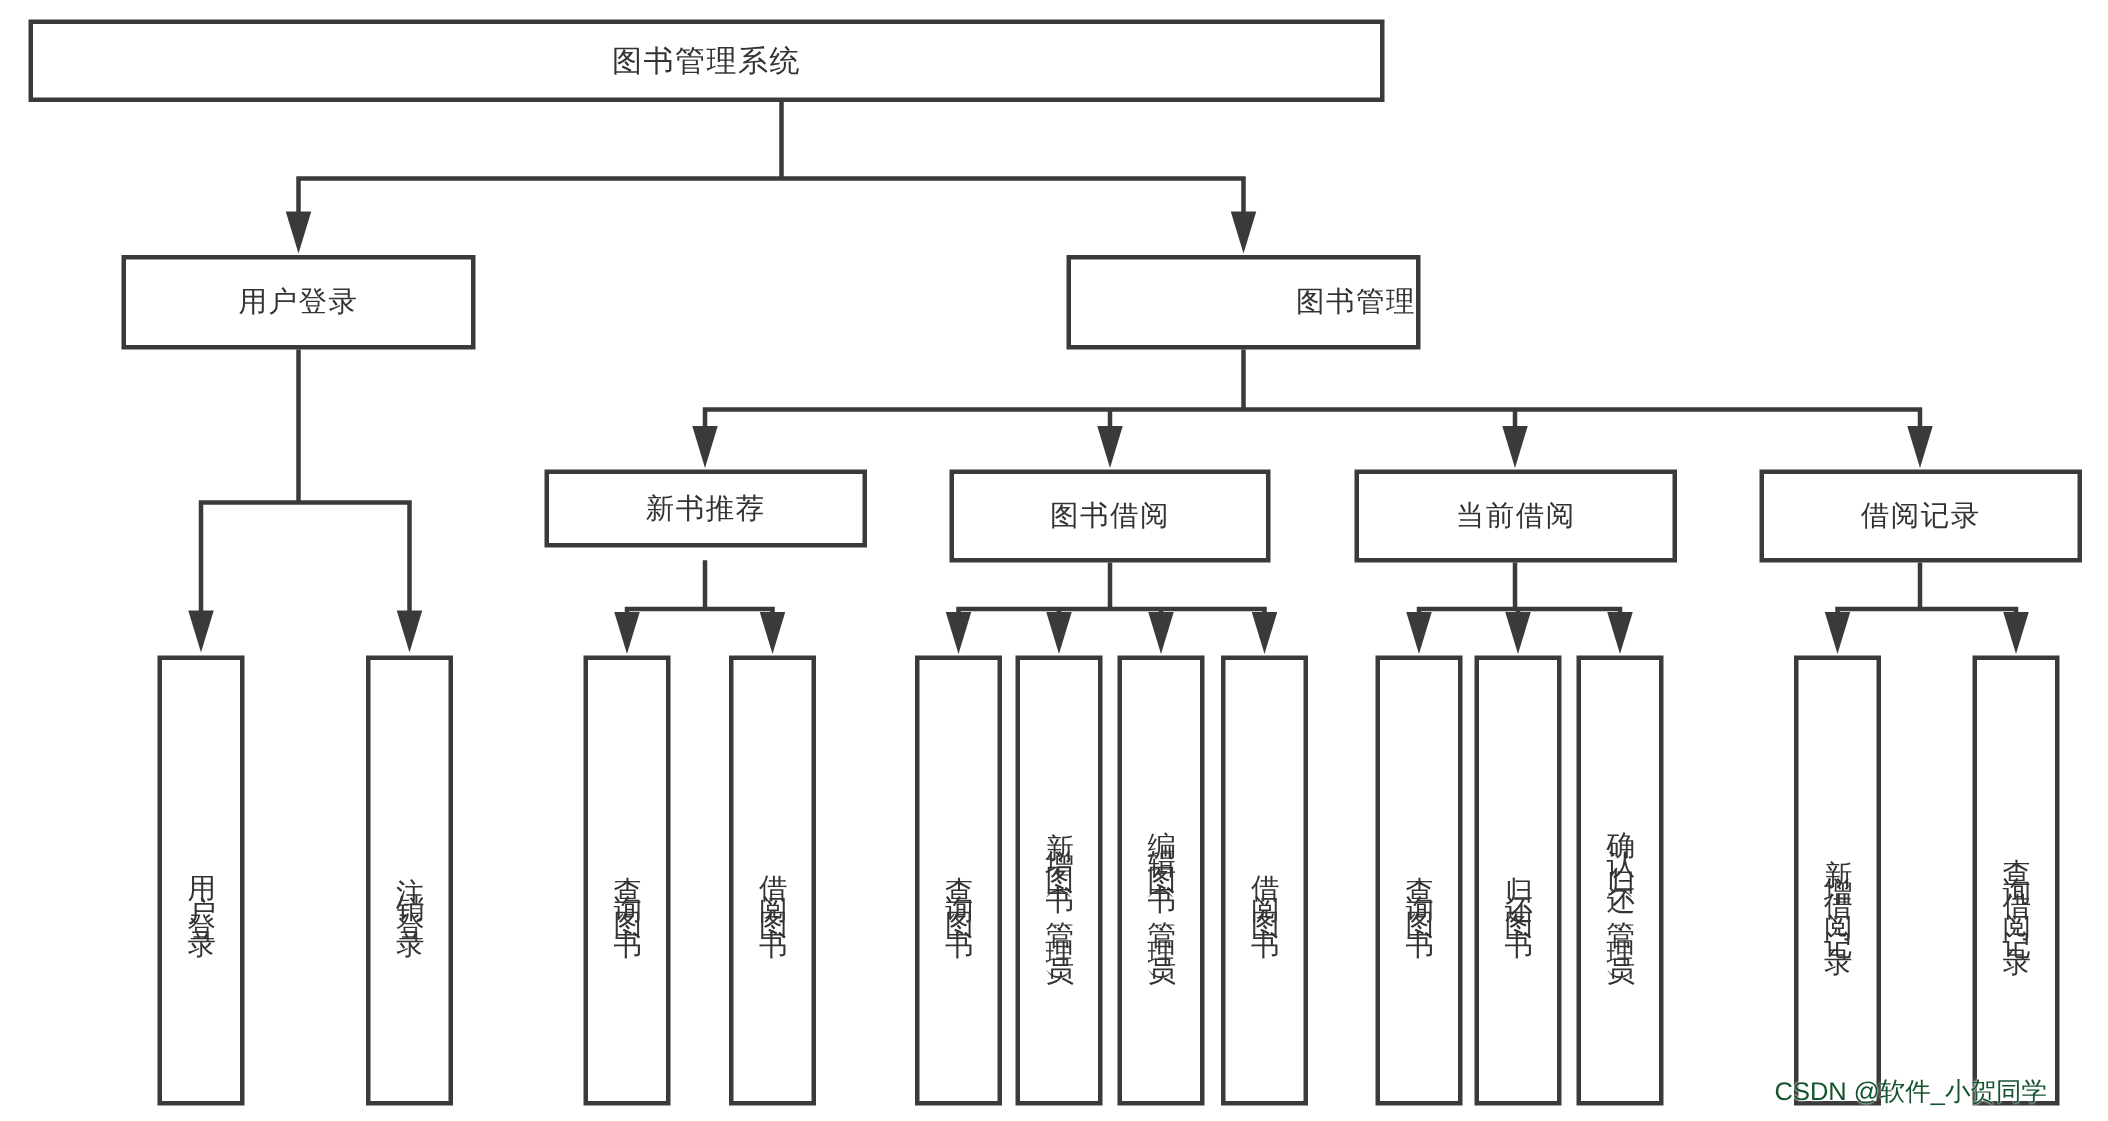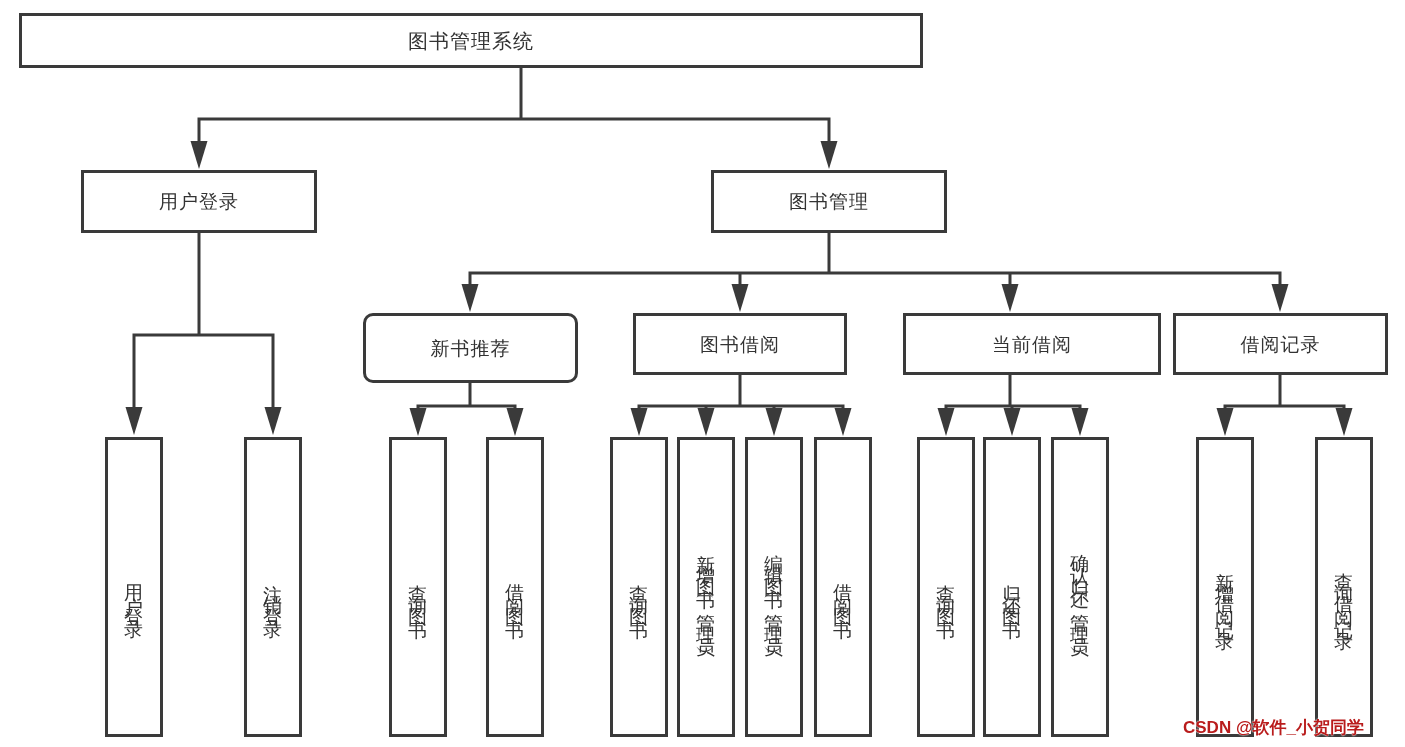--- a/index.html
+++ b/index.html
@@ -59,24 +59,23 @@
     color: #333333;
     white-space: nowrap;
   }
   #watermark {
     position: absolute;
     left: 1183px;
     top: 716px;
     z-index: 3;
     font-size: 17px;
     line-height: 1.4;
-    color: #b91c1c;
+    color: #14532d;
     text-shadow: 0 0 2px #ffffff, 0 0 1px #ffffff;
     white-space: nowrap;
-    font-weight: bold;
   }
 </style>
 </head>
 <body>
 
 <div id="canvas">
 
   <svg id="connectors" width="1405" height="747" viewBox="0 0 1405 747">
     <g fill="none" stroke="#3a3a3a" stroke-width="3" stroke-linecap="square">
 
@@ -117,31 +116,31 @@
     </g>
   </svg>
 
   <div class="node root" style="left:19px; top:13px; width:904px; height:55px;">
     <span class="hlabel">图书管理系统</span>
   </div>
 
   <div class="node" style="left:81px; top:170px; width:236px; height:63px;">
     <span class="hlabel">用户登录</span>
   </div>
-  <div class="node" style="left:711px; top:170px; width:236px; height:63px;">
+  <div class="node" style="left:711px; top:170px; width:236px; height:63px;justify-content:flex-end;">
     <span class="hlabel">图书管理</span>
   </div>
 
-  <div class="node" style="left:363px; top:313px; width:215px; height:70px;border-radius:10px;">
+  <div class="node" style="left:363px; top:313px; width:215px; height:52px;">
     <span class="hlabel">新书推荐</span>
   </div>
   <div class="node" style="left:633px; top:313px; width:214px; height:62px;align-items:center;">
     <span class="hlabel">图书借阅</span>
   </div>
-  <div class="node" style="left:903px; top:313px; width:258px; height:62px;">
+  <div class="node" style="left:903px; top:313px; width:215px; height:62px;">
     <span class="hlabel">当前借阅</span>
   </div>
   <div class="node" style="left:1173px; top:313px; width:215px; height:62px;font-family:Liberation Serif, serif;">
     <span class="hlabel">借阅记录</span>
   </div>
 
   <div class="node vnode" style="left:105px;">
     <span class="vlabel">用户登录</span>
   </div>
   <div class="node vnode" style="left:244px;">

